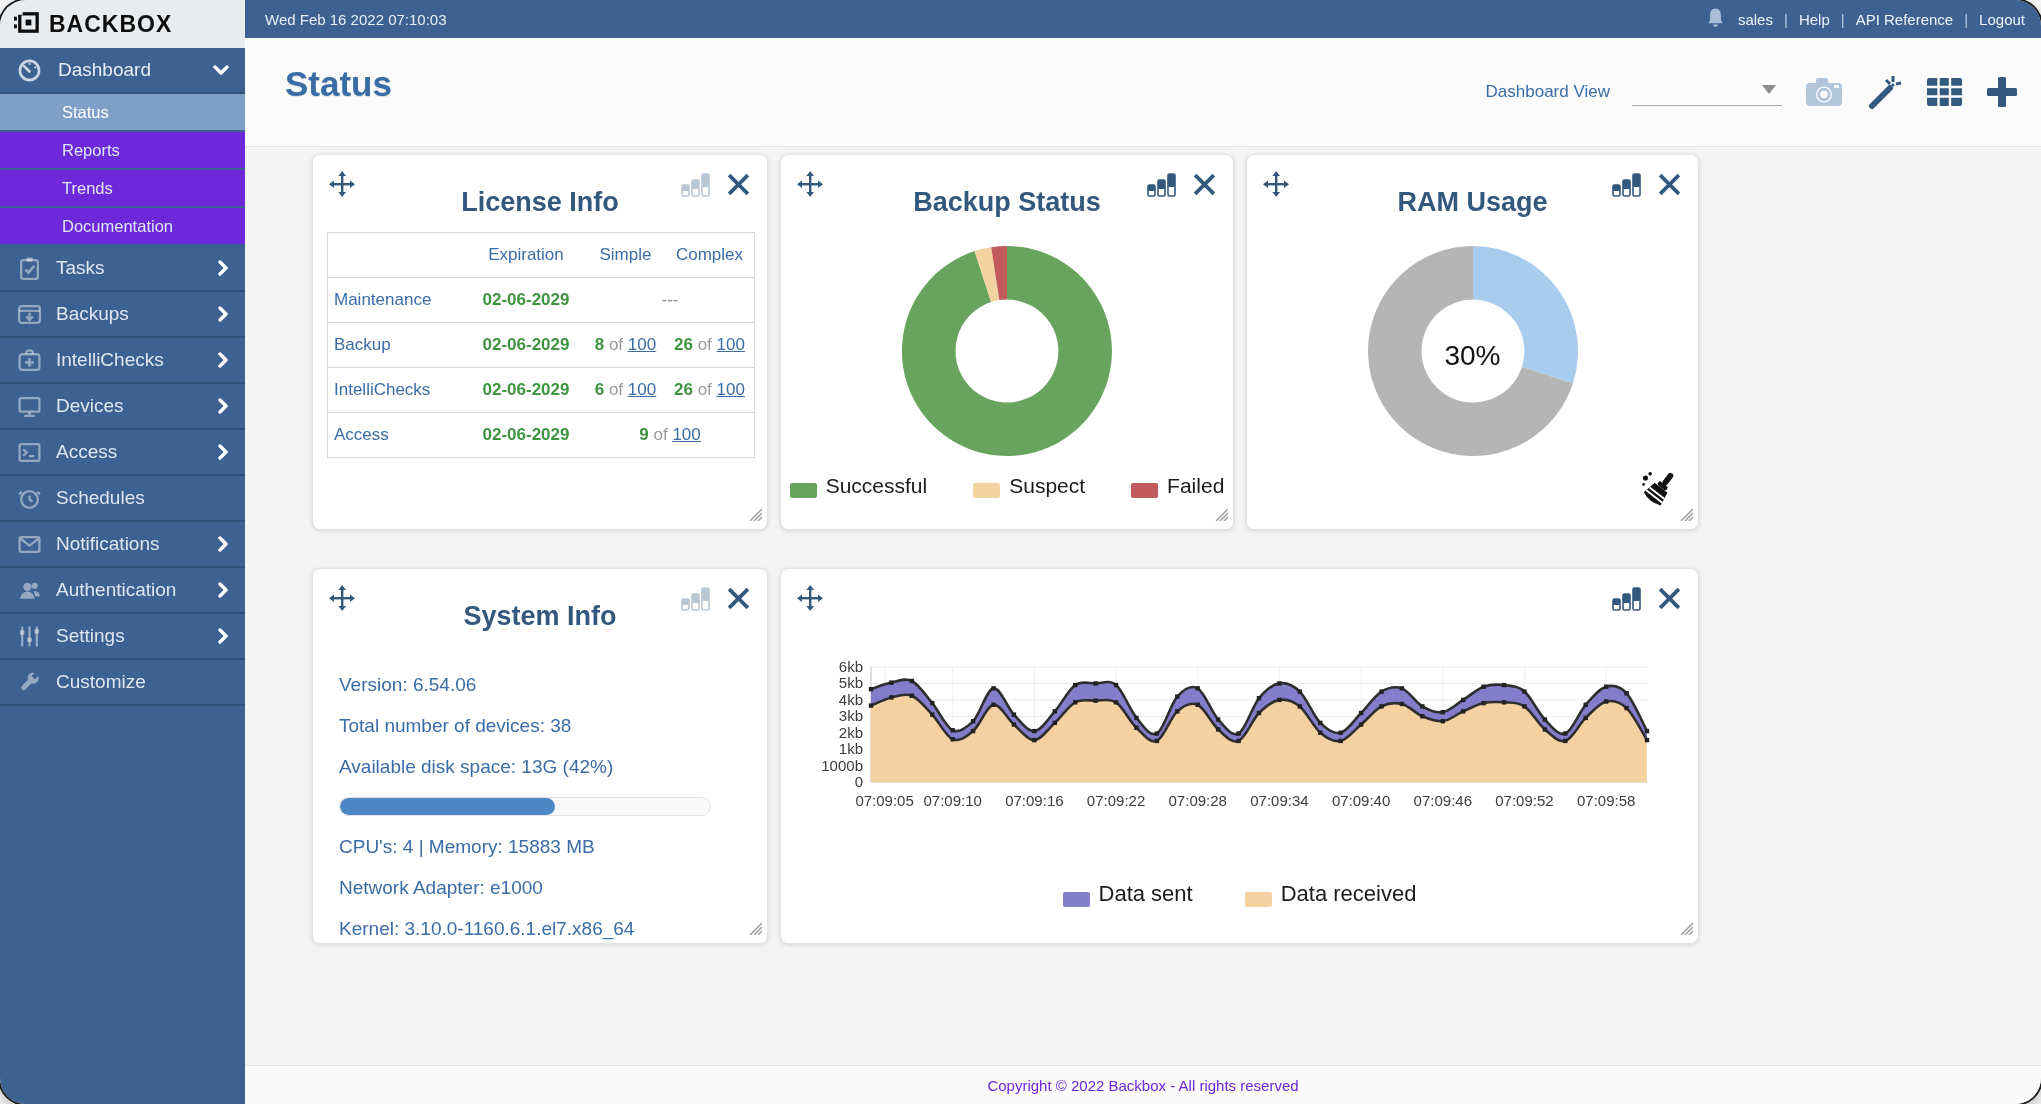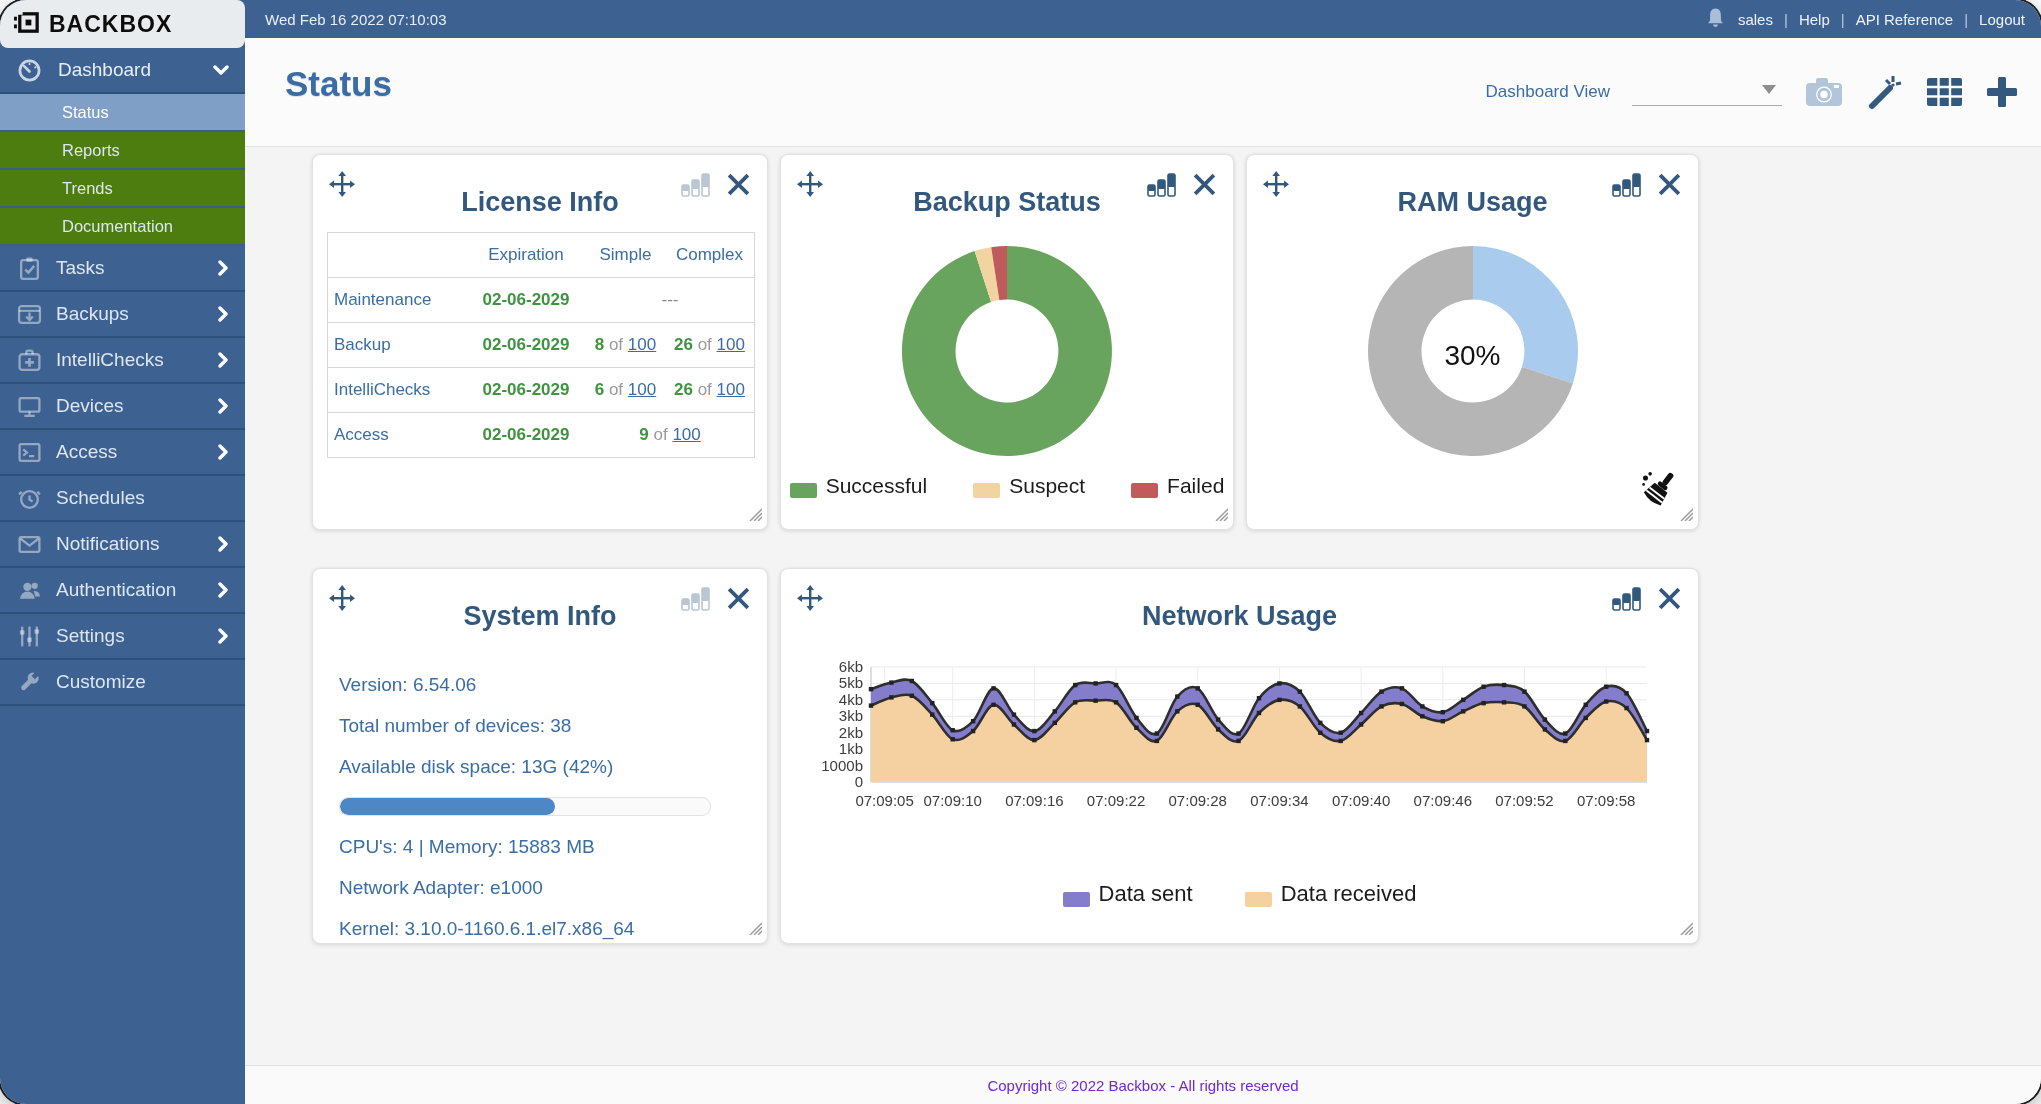--- a/index.html
+++ b/index.html
@@ -1,27 +1,27 @@
 <!DOCTYPE html>
 <html><head>
 <meta charset="utf-8">
 <style>
   html,body{margin:0;padding:0;background:#fff;}
   .app{position:relative;width:2041px;height:1104px;border-radius:26px;overflow:hidden;
        background:#f4f4f4;font-family:"Liberation Sans",sans-serif;
        box-shadow:0 0 0 2px #1c1c1c,0 6px 24px rgba(0,0,0,.35);}
   
   .sidebar{position:absolute;left:0;top:0;width:245px;height:1104px;background:#3d6191;}
-  .logo-header{height:48px;background:#e9ecef;display:flex;align-items:center;padding-left:14px;gap:8px;border-radius:8px;}
+  .logo-header{height:48px;background:#e9ecef;display:flex;align-items:center;padding-left:14px;gap:8px;}
   .logo-text{font-size:23px;font-weight:bold;letter-spacing:1px;color:#0d0d0d;}
   .sb-row{display:flex;align-items:center;position:relative;box-sizing:border-box;cursor:pointer;}
   .sb-dash{height:46px;border-bottom:2px solid #2d5179;}
   .sb-dash .sb-label{color:#e7eef7;font-size:19px;margin-left:16px;}
   .sb-ic{width:26px;display:inline-flex;justify-content:center;margin-left:16px;}
-  .sb-sub{height:38px;background:#4d7c0f;border-bottom:2px solid #3a5f8e;padding-left:62px;
+  .sb-sub{height:38px;background:#6d28d9;border-bottom:2px solid #3a5f8e;padding-left:62px;
           color:#dde6f1;font-size:16.5px;}
   .sb-sub.active{background:#7f9fc6;color:#ffffff;}
   .sb-item{height:46px;border-bottom:2px solid #2d5179;color:#dde6f1;font-size:19px;}
   .sb-item .sb-label{margin-left:14px;}
   .chev{position:absolute;right:16px;top:50%;transform:translateY(-50%);display:inline-flex;}
   
   .topbar{position:absolute;left:245px;top:0;width:1796px;height:38px;background:#3d6191;
           display:flex;align-items:center;color:#e9eff7;font-size:15px;}
   .tb-date{margin-left:20px;}
   .tb-right{margin-left:auto;margin-right:16px;display:flex;align-items:center;gap:11px;}
@@ -568,21 +568,20 @@
     <span class="move-ic"><svg width="26" height="26" viewBox="0 0 26 26">
           <g fill="#33587e">
             <rect x="12" y="4" width="2.4" height="18"></rect>
             <rect x="4" y="12" width="18" height="2.4"></rect>
             <polygon points="13.2,0 17,5 9.4,5"></polygon>
             <polygon points="13.2,26 17,21 9.4,21"></polygon>
             <polygon points="0,13.2 5,9.4 5,17"></polygon>
             <polygon points="26,13.2 21,9.4 21,17"></polygon>
           </g>
         </svg></span>
-    <div class="w-title">Network Usage</div>
     <span class="head-icons">
         <span><svg width="32" height="27" viewBox="0 0 32 27">
             <rect x="3" y="14" width="7" height="11" rx="1.5" fill="#fff" stroke="#33587e" stroke-width="1.6"></rect>
             <rect x="3" y="14" width="7" height="6" rx="1.5" fill="#33587e"></rect>
             <rect x="13" y="9" width="7" height="16" rx="1.5" fill="#fff" stroke="#33587e" stroke-width="1.6"></rect>
             <rect x="13" y="9" width="7" height="9" rx="1.5" fill="#33587e"></rect>
             <rect x="23" y="3" width="7" height="22" rx="1.5" fill="#fff" stroke="#33587e" stroke-width="1.6"></rect>
             <rect x="23" y="3" width="7" height="13" rx="1.5" fill="#33587e"></rect>
           </svg></span>
         <span><svg width="25" height="25" viewBox="0 0 24 24">

